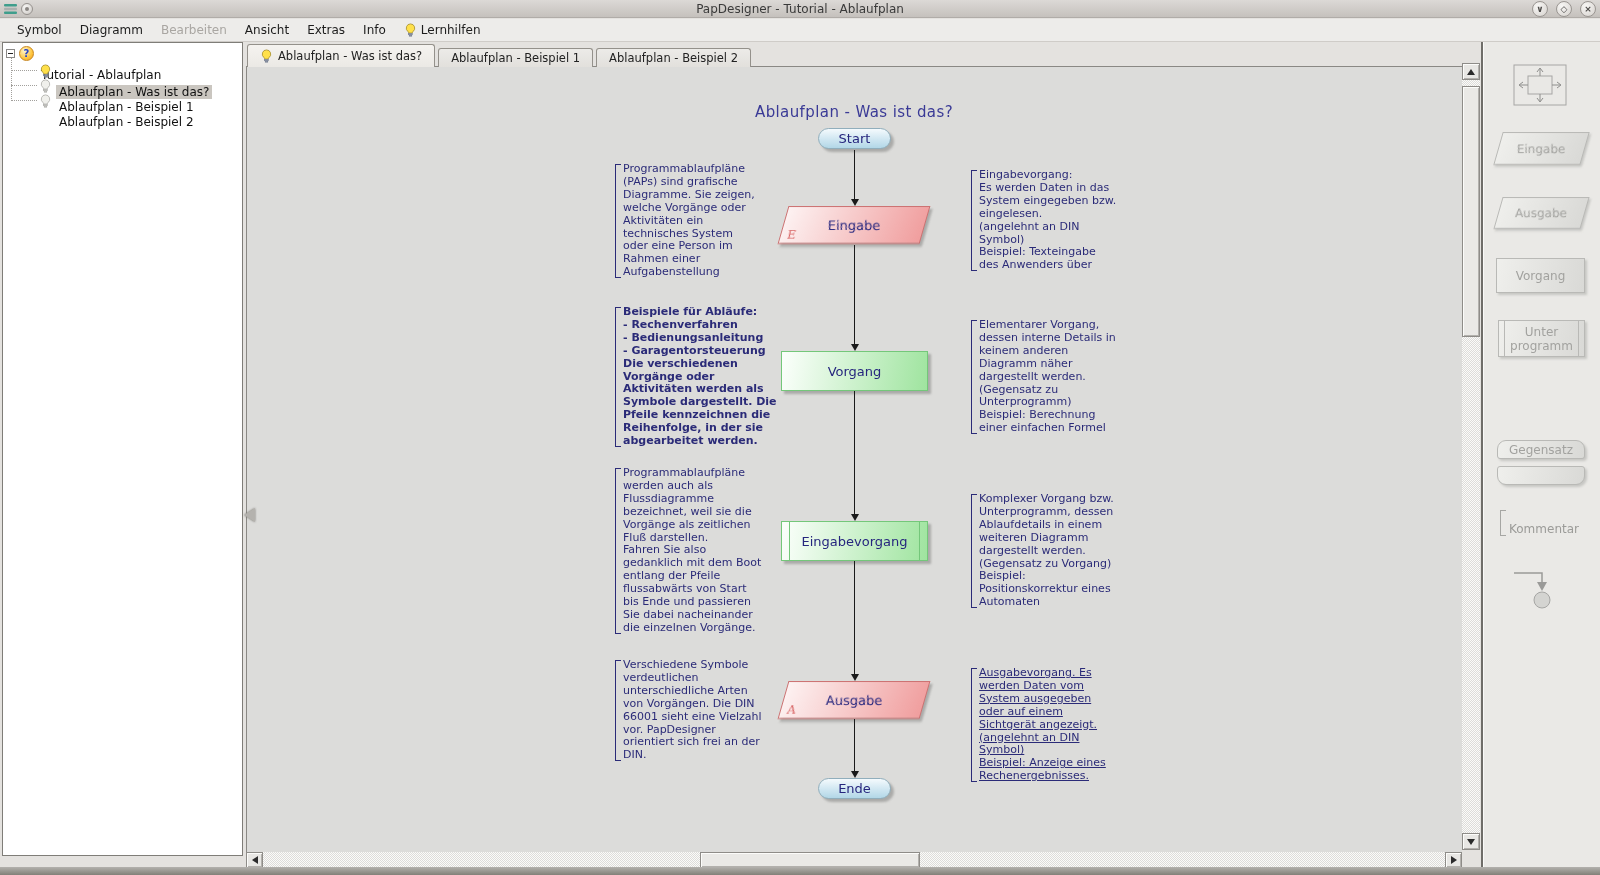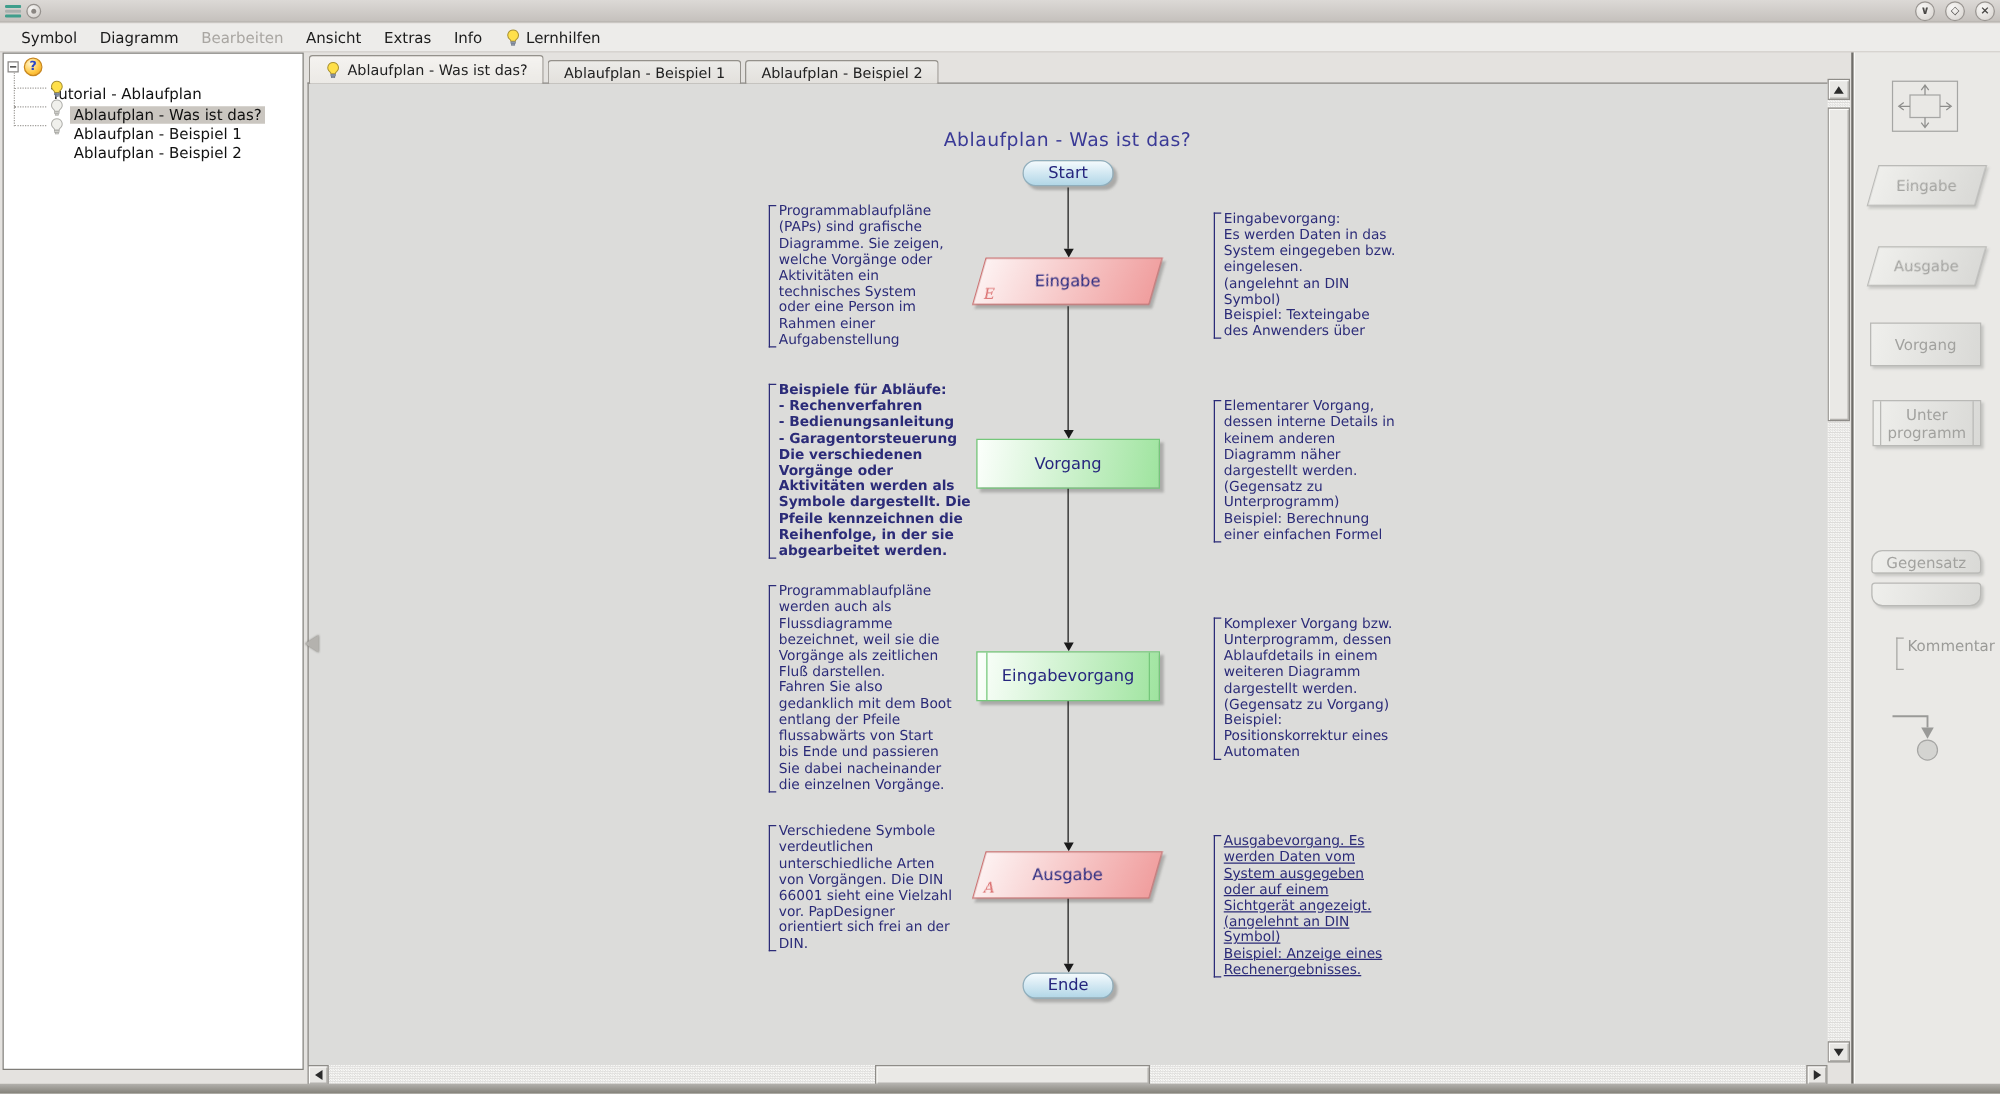--- a/index.html
+++ b/index.html
@@ -147,20 +147,21 @@
 
 <div>
 
   <div class="titlebar">
     <svg class="app-icon" viewBox="0 0 13 12">
       <rect x="0" y="1" width="13" height="2.4" rx="1" fill="#3f9e8c"></rect>
       <rect x="0" y="4.8" width="13" height="2.4" rx="1" fill="#aab0ae"></rect>
       <rect x="0" y="8.6" width="13" height="2.4" rx="1" fill="#3f9e8c"></rect>
     </svg>
     <span class="pin-btn"></span>
+    <div class="title">PapDesigner - Tutorial - Ablaufplan</div>
     <div class="winbtns">
       <div class="winbtn">∨</div>
       <div class="winbtn">◇</div>
       <div class="winbtn">×</div>
     </div>
   </div>
 
   <div class="menubar">
     <div class="menu-item">Symbol</div>
     <div class="menu-item">Diagramm</div>
@@ -403,21 +404,21 @@
 programm</span>
     </div>
 
 
     <div class="tb-shape tb-loop-start" style="left:13px; top:398px; width:88px; height:19px;">
       <span>Gegensatz</span>
     </div>
 
     <div class="tb-shape tb-loop-end" style="left:13px; top:424px; width:88px; height:19px;"></div>
 
-    <div class="tb-comment" style="left:33px; top:468px; height:26px; display:flex; align-items:flex-start;">
+    <div class="tb-comment" style="left:16px; top:468px; height:26px; display:flex; align-items:flex-end;">
       <span>Kommentar</span>
     </div>
 
     <svg style="position:absolute; left:25px; top:525px;" width="50" height="46" viewBox="0 0 50 46">
       <path d="M5 6 H33 V15" fill="none" stroke="#9a9a98" stroke-width="1.5"></path>
       <path d="M28 15 L38 15 L33 24 Z" fill="#9a9a98"></path>
       <circle cx="33" cy="33" r="8" fill="#d4d4d1" stroke="#a6a6a4"></circle>
     </svg>
   </div>
 

